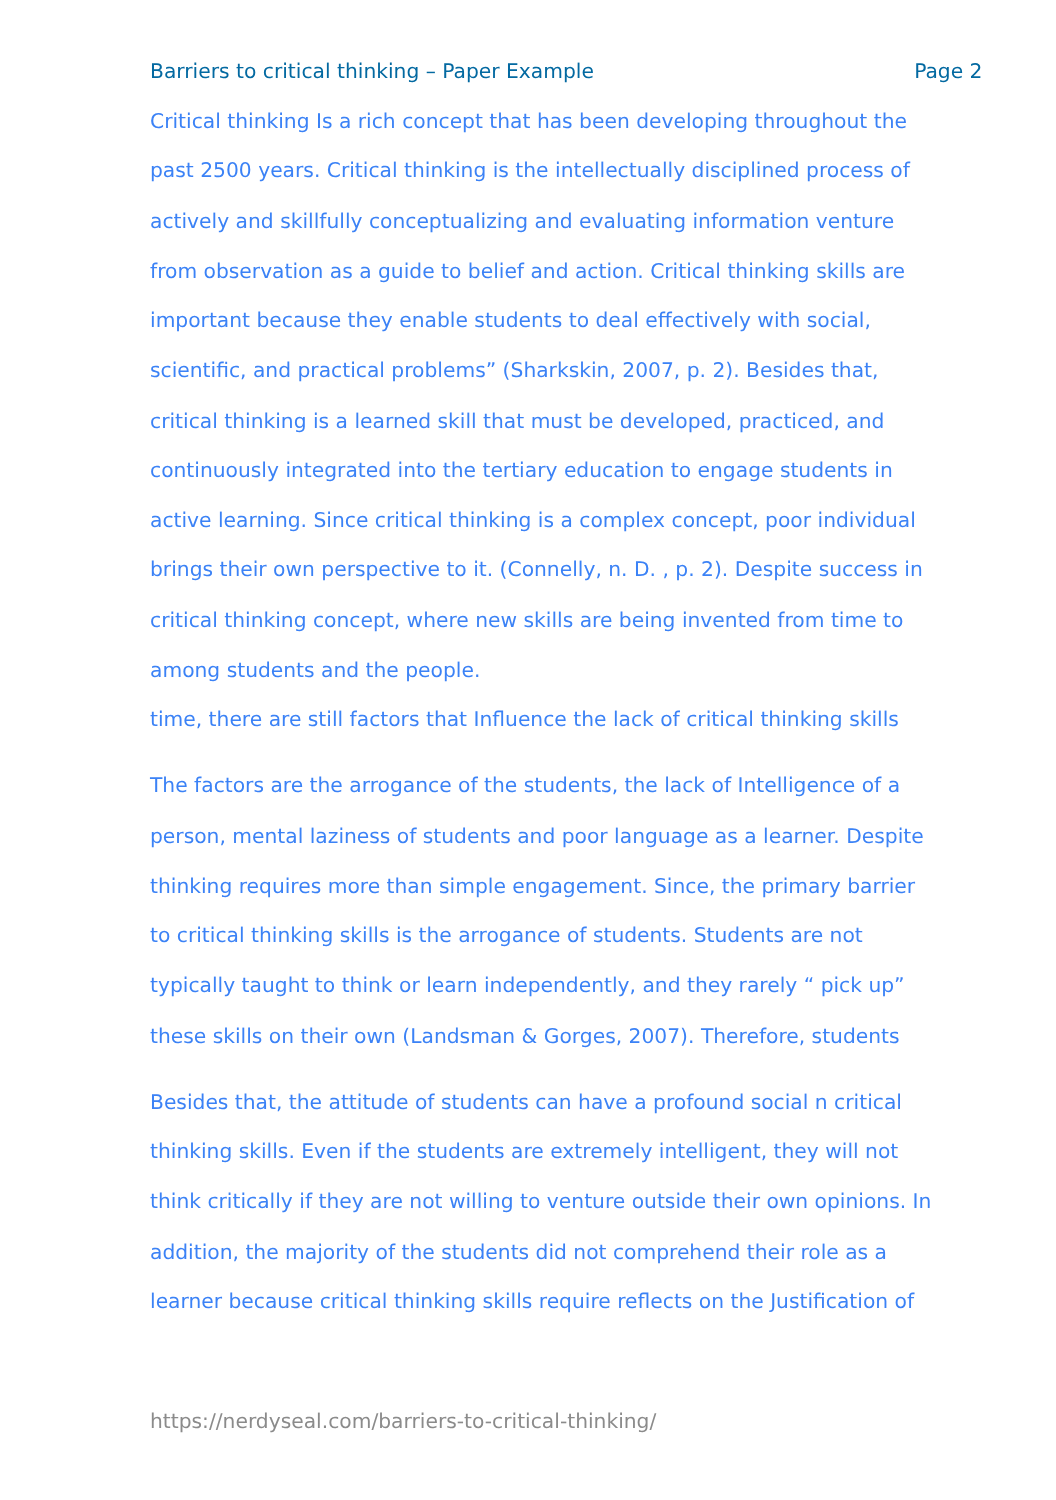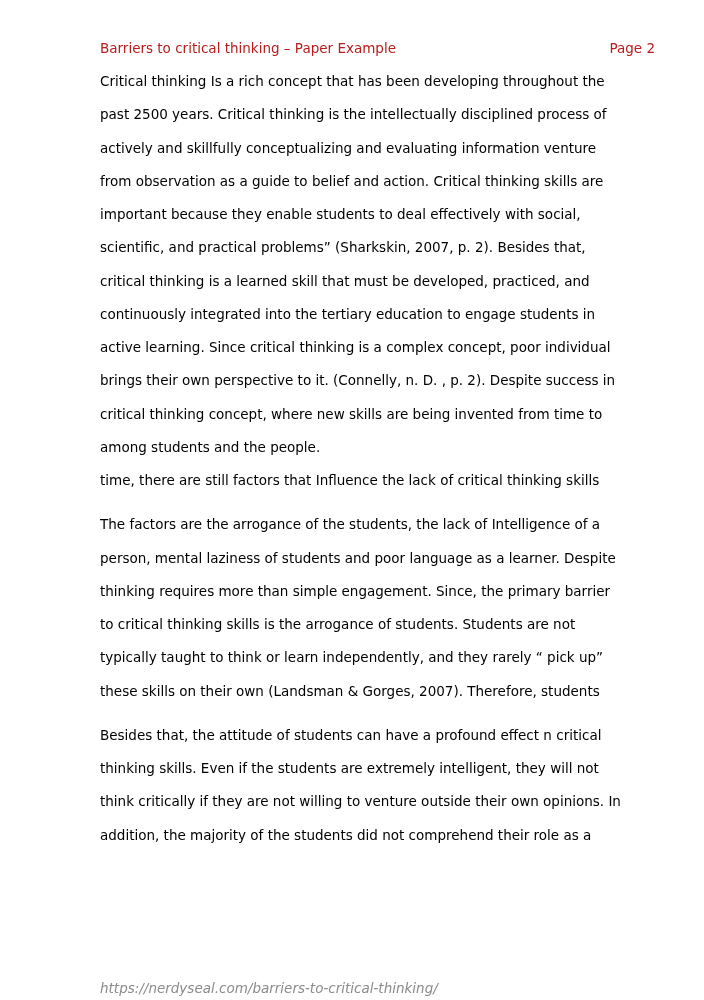--- a/index.html
+++ b/index.html
@@ -17,44 +17,43 @@
   }
   .header {
     position: absolute;
     top: 40px;
     left: 100px;
     right: 49px;
     display: flex;
     justify-content: space-between;
     align-items: baseline;
     font-size: 13.5px;
-    color: #b91c1c;
+    color: #0369a1;
   }
   .doc-body {
     position: absolute;
     top: 65px;
     left: 100px;
     right: 40px;
   }
   .paragraph {
     margin: 0 0 11px 0;
   }
   .line {
     font-size: 13.5px;
     line-height: 33.25px;
-    color: #000000;
+    color: #3b82f6;
     white-space: nowrap;
   }
   .footer {
     position: absolute;
-    top: 980px;
+    top: 940px;
     left: 100px;
     font-size: 13.5px;
     color: #8b8b8b;
-    font-style: italic;
   }
 </style>
 </head>
 <body>
 
 <div class="page">
   <div class="header">
     <span>Barriers to critical thinking – Paper Example</span>
     <span>Page 2</span>
   </div>
@@ -77,21 +76,22 @@
       </div>
       <div class="paragraph">
         <div class="line">The factors are the arrogance of the students, the lack of Intelligence of a</div>
         <div class="line">person, mental laziness of students and poor language as a learner. Despite</div>
         <div class="line">thinking requires more than simple engagement. Since, the primary barrier</div>
         <div class="line">to critical thinking skills is the arrogance of students. Students are not</div>
         <div class="line">typically taught to think or learn independently, and they rarely “ pick up”</div>
         <div class="line">these skills on their own (Landsman &amp; Gorges, 2007). Therefore, students</div>
       </div>
       <div class="paragraph">
-        <div class="line">Besides that, the attitude of students can have a profound effect n critical</div>
+        <div class="line">Besides that, the attitude of students can have a profound social n critical</div>
         <div class="line">thinking skills. Even if the students are extremely intelligent, they will not</div>
         <div class="line">think critically if they are not willing to venture outside their own opinions. In</div>
         <div class="line">addition, the majority of the students did not comprehend their role as a</div>
+        <div class="line">learner because critical thinking skills require reflects on the Justification of</div>
       </div>
     </div>
 
   <div class="footer">https://nerdyseal.com/barriers-to-critical-thinking/</div>
 </div>
 
 </body></html>

